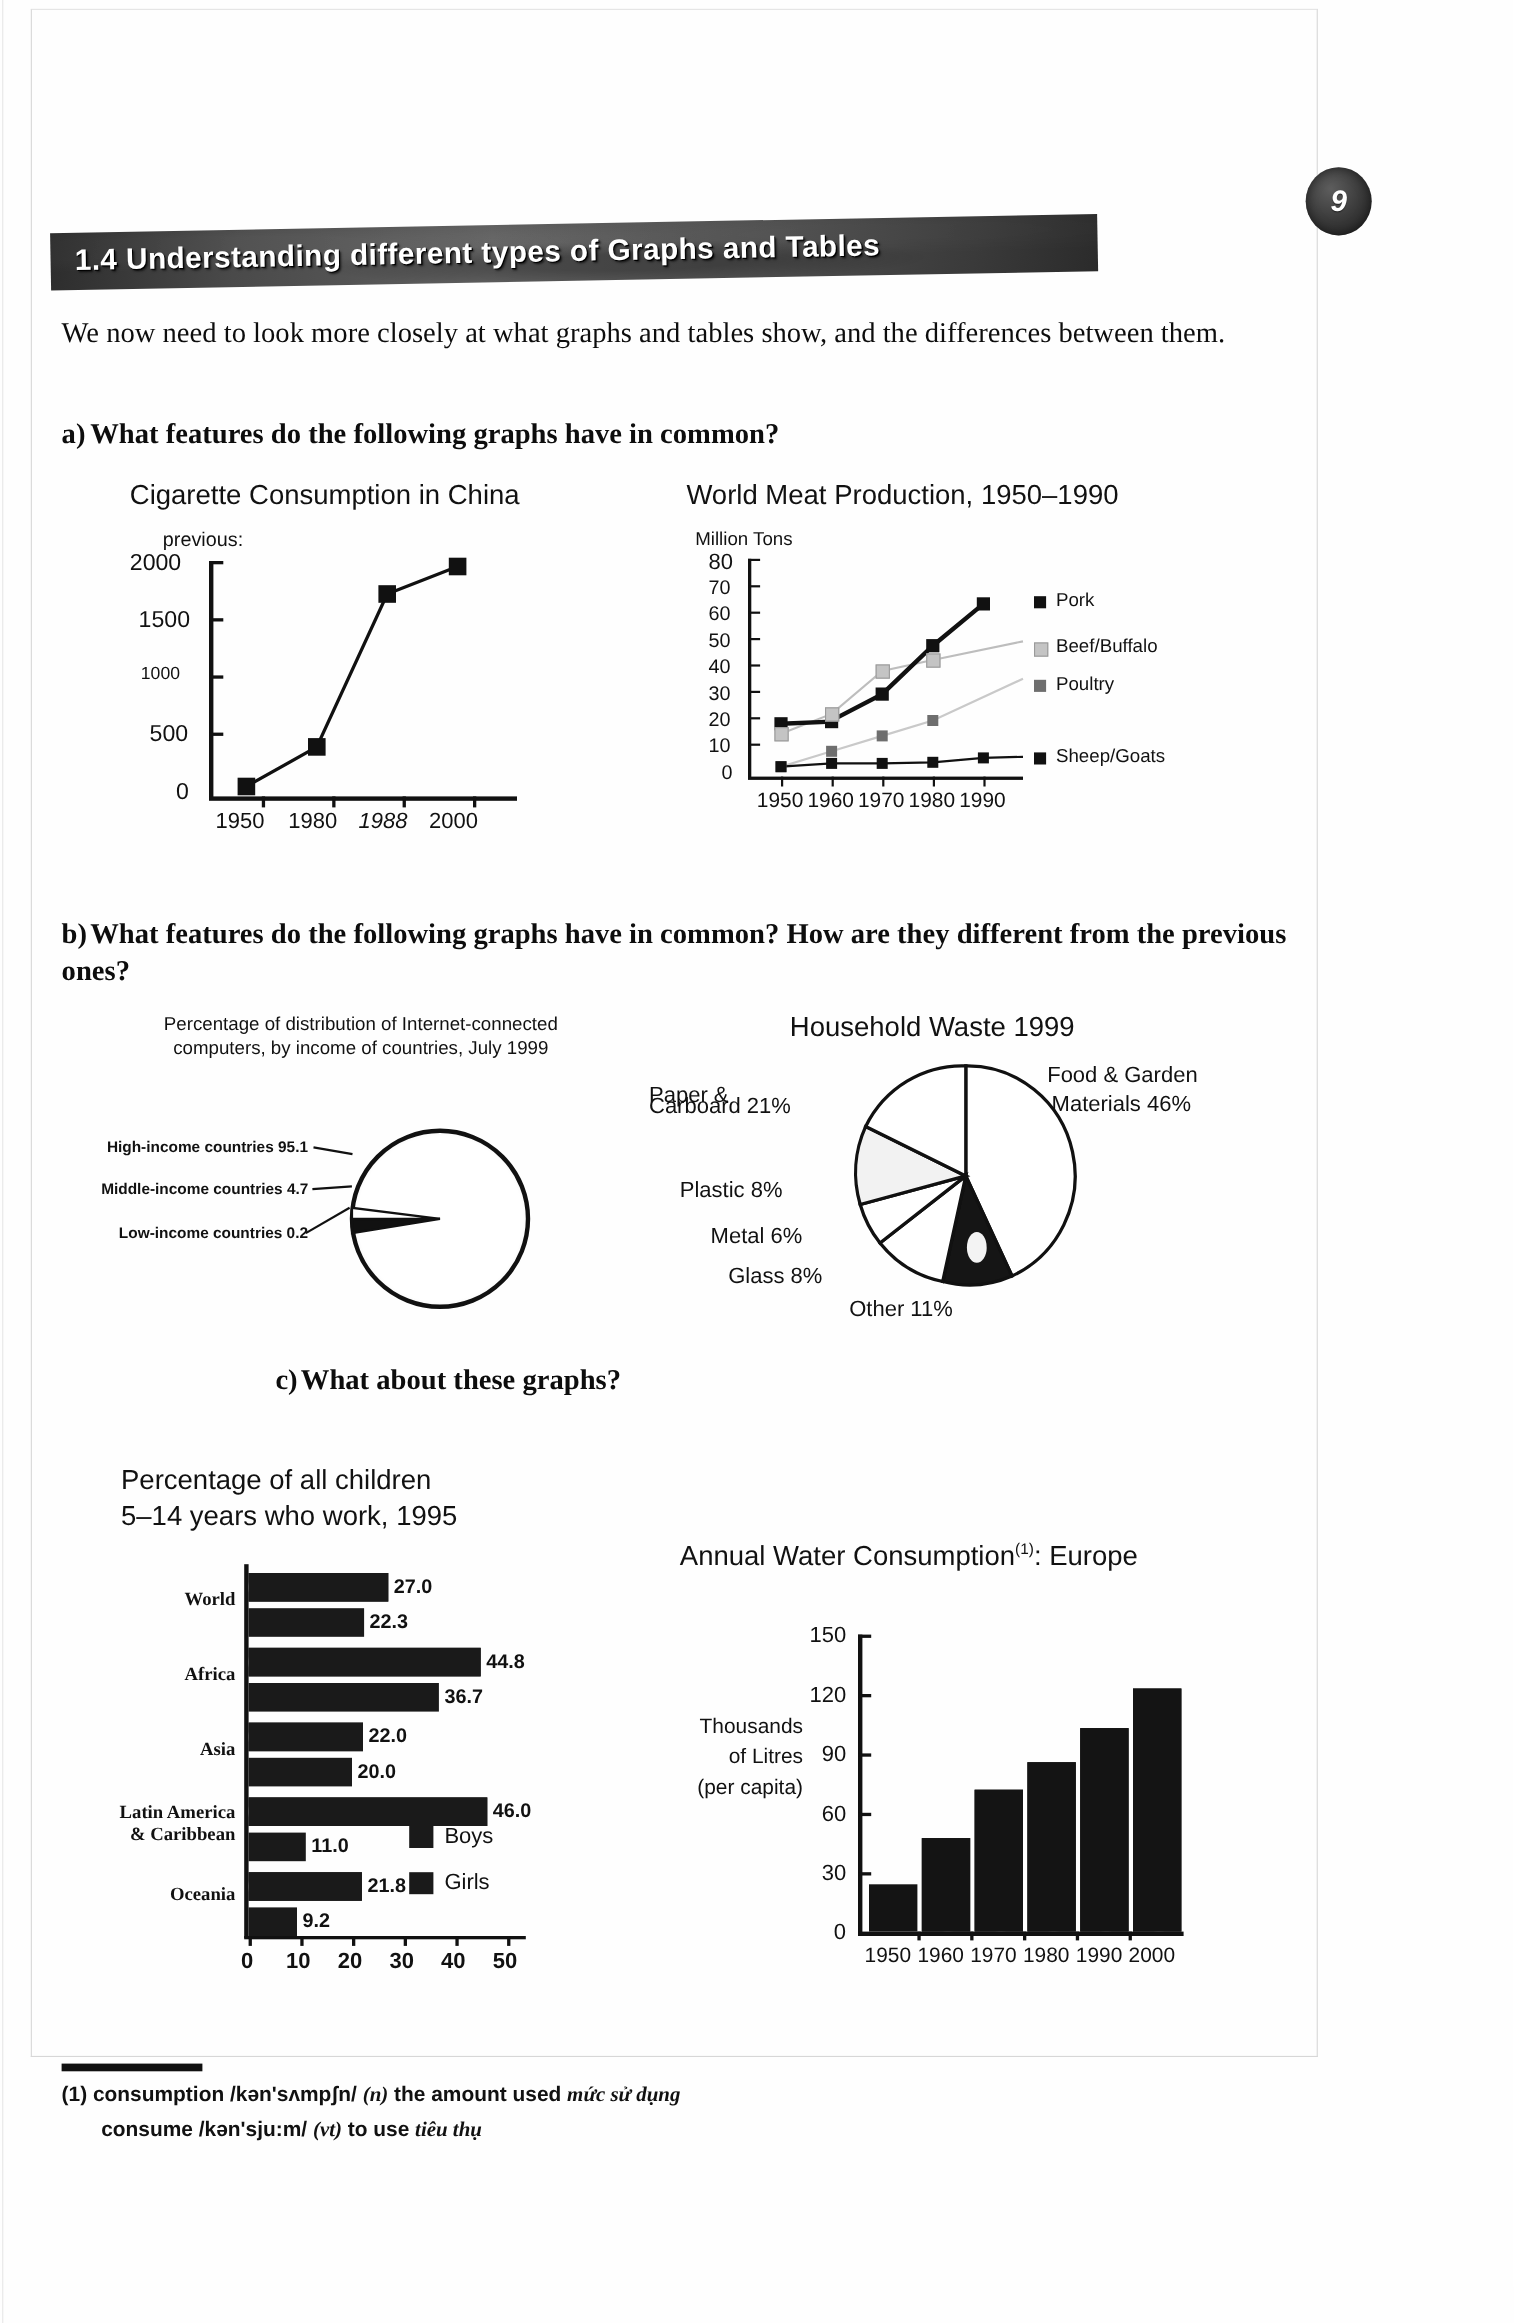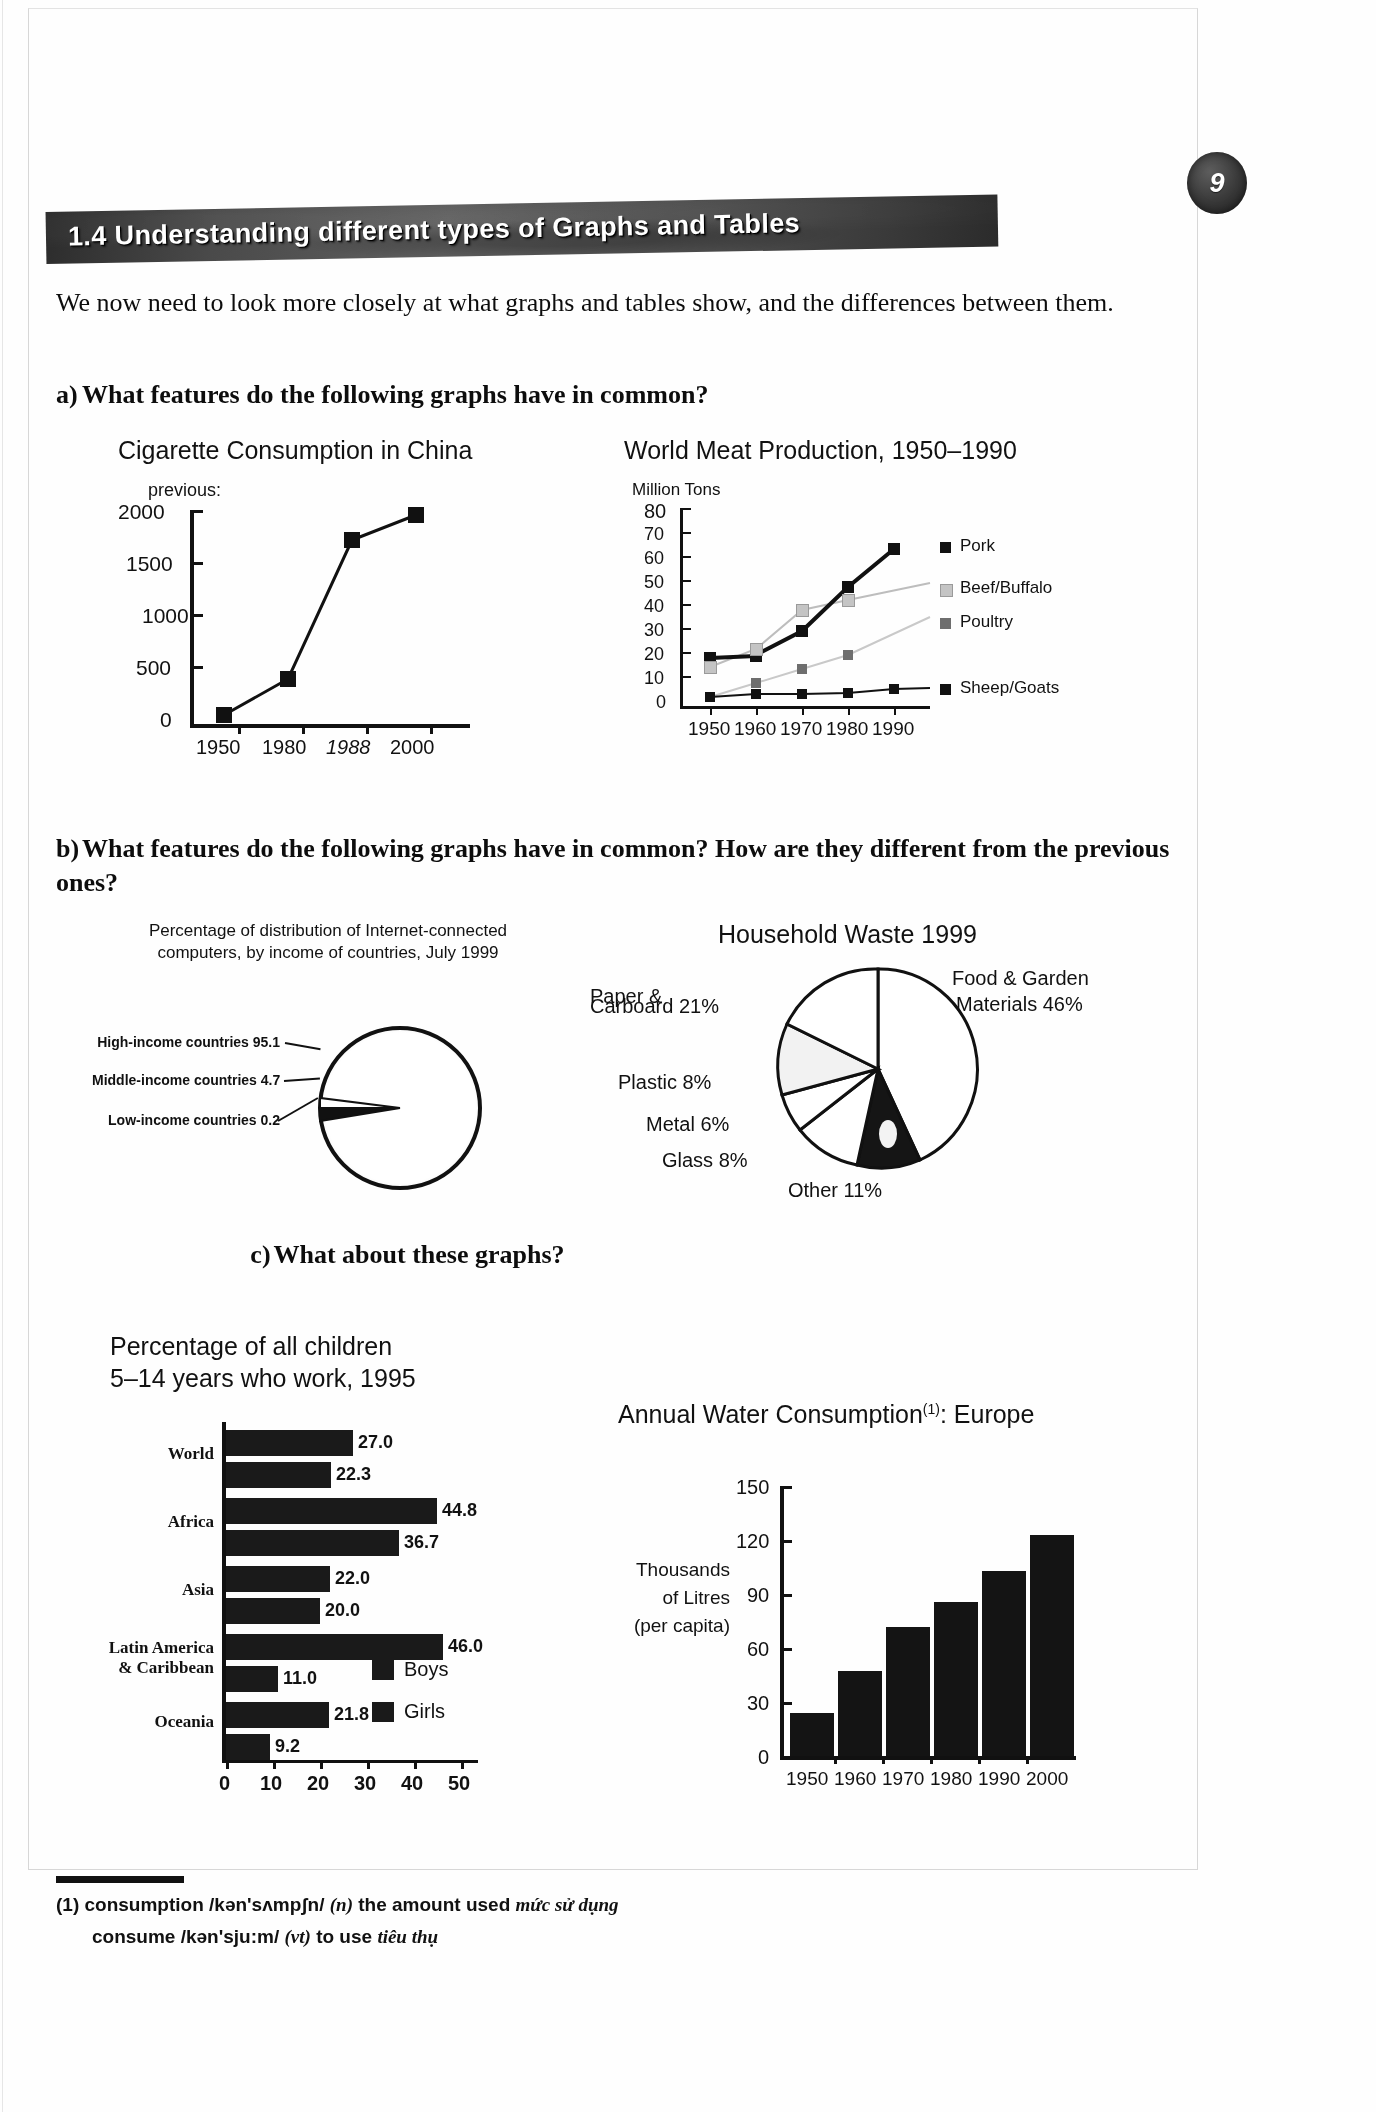--- a/index.html
+++ b/index.html
@@ -176,21 +176,21 @@
   <div id="qa" class="q">
     <span class="marker">a)</span><span>What features do the following graphs have in common?</span>
   </div>
 
   <div id="chart-cig" class="chart">
     <div class="ctitle">Cigarette Consumption in China</div>
     <div class="axis-lbl units">previous:</div>
 
     <div class="tick-lbl" style="left:6px; top:64px;  font-size:21px;">2000</div>
     <div class="tick-lbl" style="left:14px;top:116px; font-size:21px;">1500</div>
-    <div class="tick-lbl" style="left:30px;top:168px; font-size:21px;">1000</div>
+    <div class="tick-lbl" style="left:16px;top:168px; font-size:16px;">1000</div>
     <div class="tick-lbl" style="left:24px;top:220px; font-size:21px;">500</div>
     <div class="tick-lbl" style="left:48px;top:272px; font-size:21px;">0</div>
 
     <div class="axis-line" style="left:78px; top:74px;  width:4px;   height:216px;"></div>
     <div class="axis-line" style="left:78px; top:288px; width:280px; height:4px;"></div>
 
     <div class="tickmark" style="left:78px; top:74px;  width:13px; height:3px;"></div>
     <div class="tickmark" style="left:78px; top:126px; width:13px; height:3px;"></div>
     <div class="tickmark" style="left:78px; top:178px; width:13px; height:3px;"></div>
     <div class="tickmark" style="left:78px; top:230px; width:13px; height:3px;"></div>
@@ -344,21 +344,21 @@
       <ellipse cx="120" cy="170" rx="9" ry="14" fill="#f3f3f3"></ellipse>
     </svg>
 
     <div class="waste-lbl" style="left:352px; top:46px;">Food &amp; Garden</div>
     <div class="waste-lbl" style="left:356px; top:72px;">Materials 46%</div>
     <div class="waste-lbl" style="left:-10px; top:48px;margin-top:16px;">Paper &amp;</div>
     <div class="waste-lbl" style="left:-10px; top:74px;">Carboard 21%</div>
     <div class="waste-lbl" style="left:18px;  top:150px;">Plastic 8%</div>
     <div class="waste-lbl" style="left:46px;  top:192px;">Metal 6%</div>
     <div class="waste-lbl" style="left:62px;  top:228px;">Glass 8%</div>
-    <div class="waste-lbl" style="left:188px; top:258px;">Other 11%</div>
+    <div class="waste-lbl" style="left:172px; top:258px;">Other 11%</div>
   </div>
 
   <div id="qc" class="q">
     <span class="marker">c)</span><span>What about these graphs?</span>
   </div>
 
   <div id="chart-children" class="chart">
     <div class="ctitle" style="position:absolute; left:-10px; top:-88px; font-size:25px;">Percentage of all children</div>
     <div class="ctitle" style="position:absolute; left:-10px; top:-56px; font-size:25px;">5–14 years who work, 1995</div>
 

